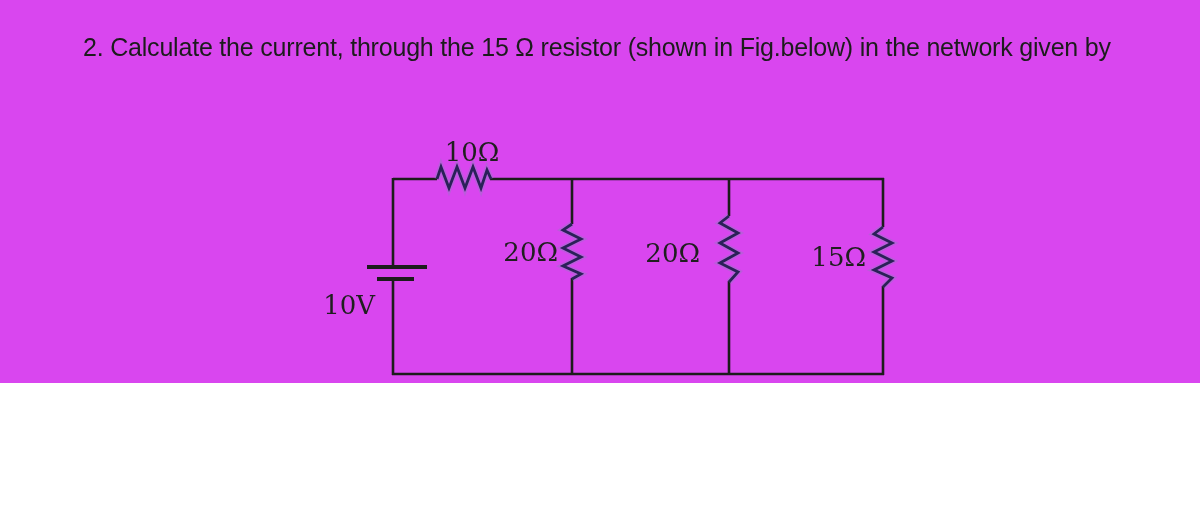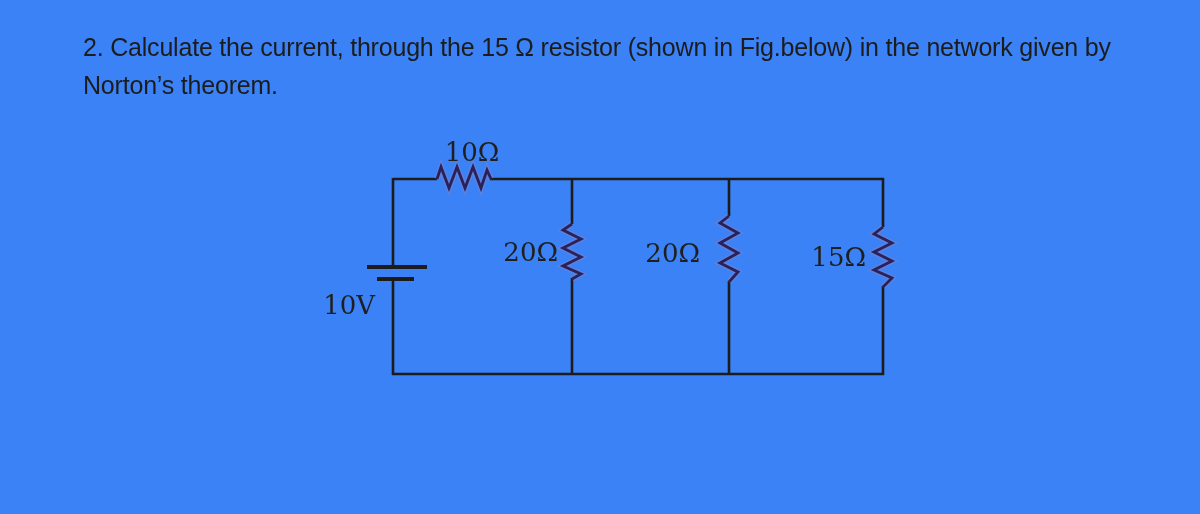--- a/index.html
+++ b/index.html
@@ -3,22 +3,22 @@
 <meta charset="utf-8">
 <style>
   html, body {
     margin: 0;
     padding: 0;
     background: #ffffff;
   }
   .page {
     position: relative;
     width: 1200px;
-    height: 514px;
-    background: #3b82f6;
+    height: 383px;
+    background: #d946ef;
     overflow: hidden;
     font-family: "Liberation Sans", sans-serif;
     text-decoration: underline;
   }
   .heading {
     position: absolute;
     left: 83px;
     top: 28px;
     width: 1110px;
     font-size: 25px;
@@ -48,21 +48,20 @@
     fill: #1f1f1f;
   }
 </style>
 </head>
 <body>
 
 <div class="page">
 
   <div class="heading">
     <div>2. Calculate the current, through the 15 Ω resistor (shown in Fig.below) in the network given by</div>
-    <div>Norton’s theorem.</div>
   </div>
 
   <svg class="circuit" viewBox="0 0 1200 514" xmlns="http://www.w3.org/2000/svg">
 
     <g>
       <line class="wire" x1="393" y1="179" x2="437" y2="179" stroke="#1c1c1c"></line>
       <line class="wire" x1="490" y1="179" x2="884" y2="179" stroke="#1c1c1c"></line>
       <line class="wire" x1="393" y1="178" x2="393" y2="267" stroke="#1c1c1c"></line>
       <line class="wire" x1="393" y1="279" x2="393" y2="375" stroke="#1c1c1c"></line>
       <line class="wire" x1="392" y1="374" x2="884" y2="374" stroke="#1c1c1c"></line>

